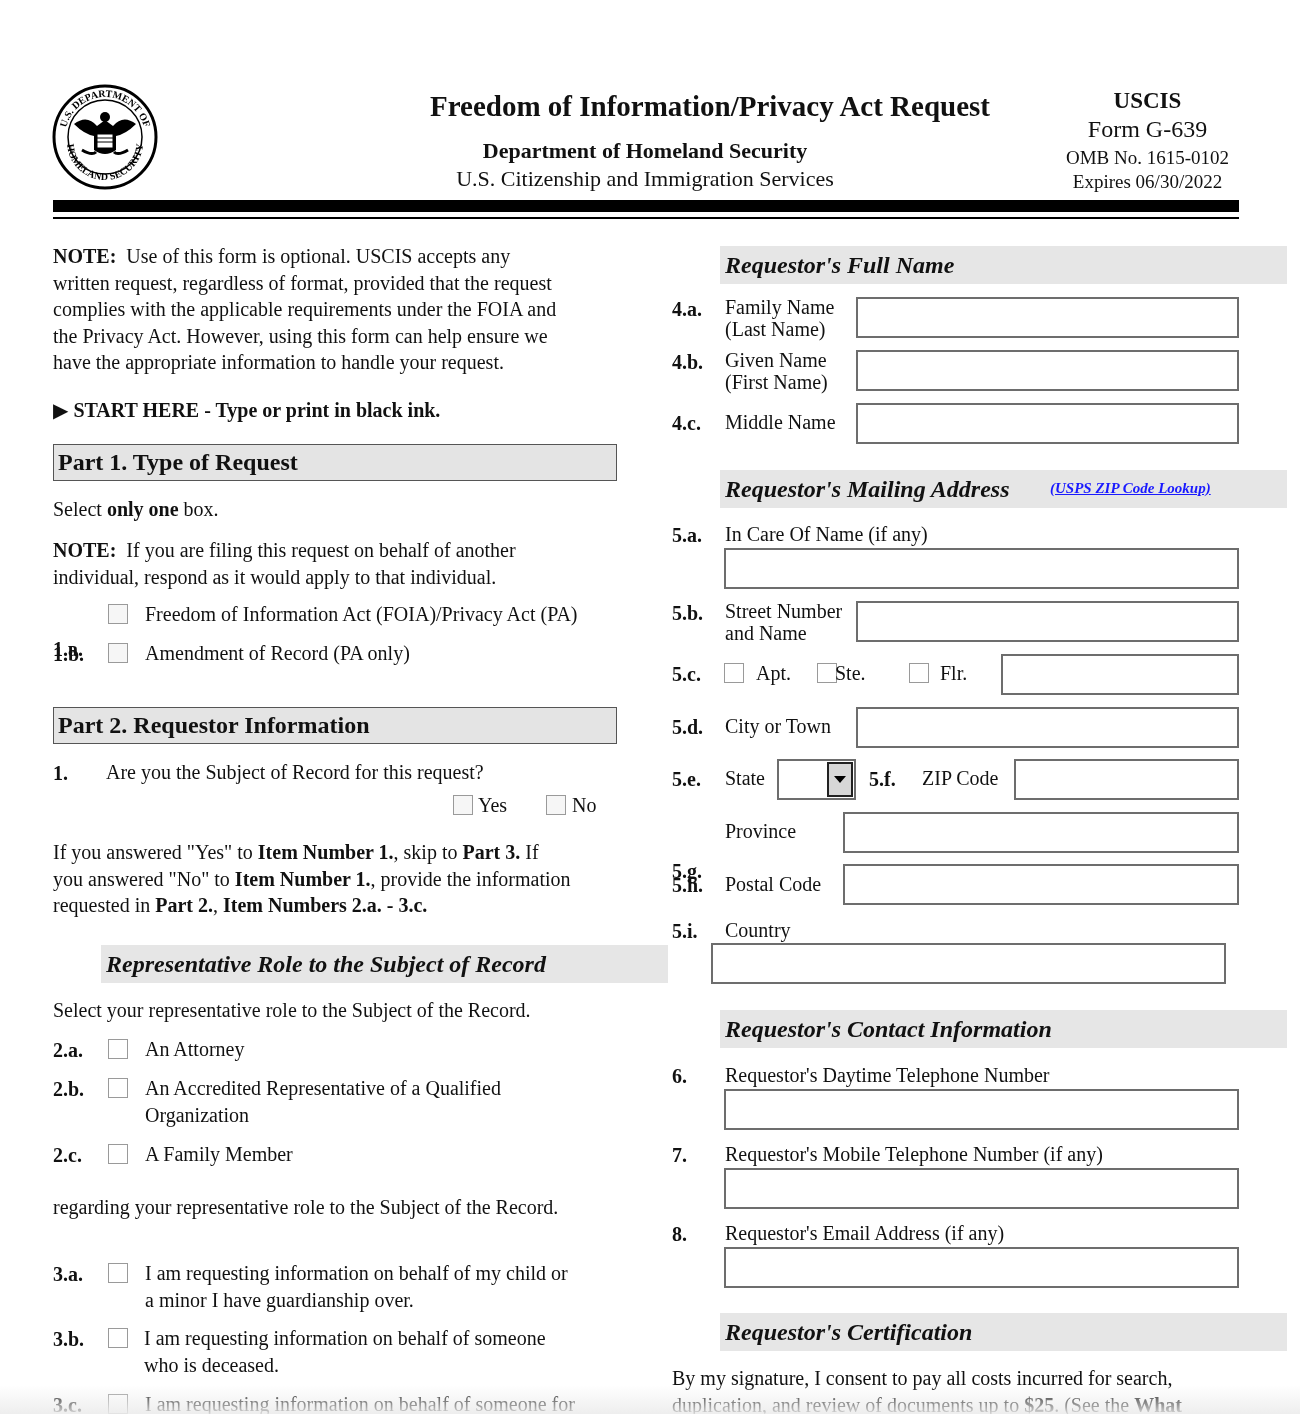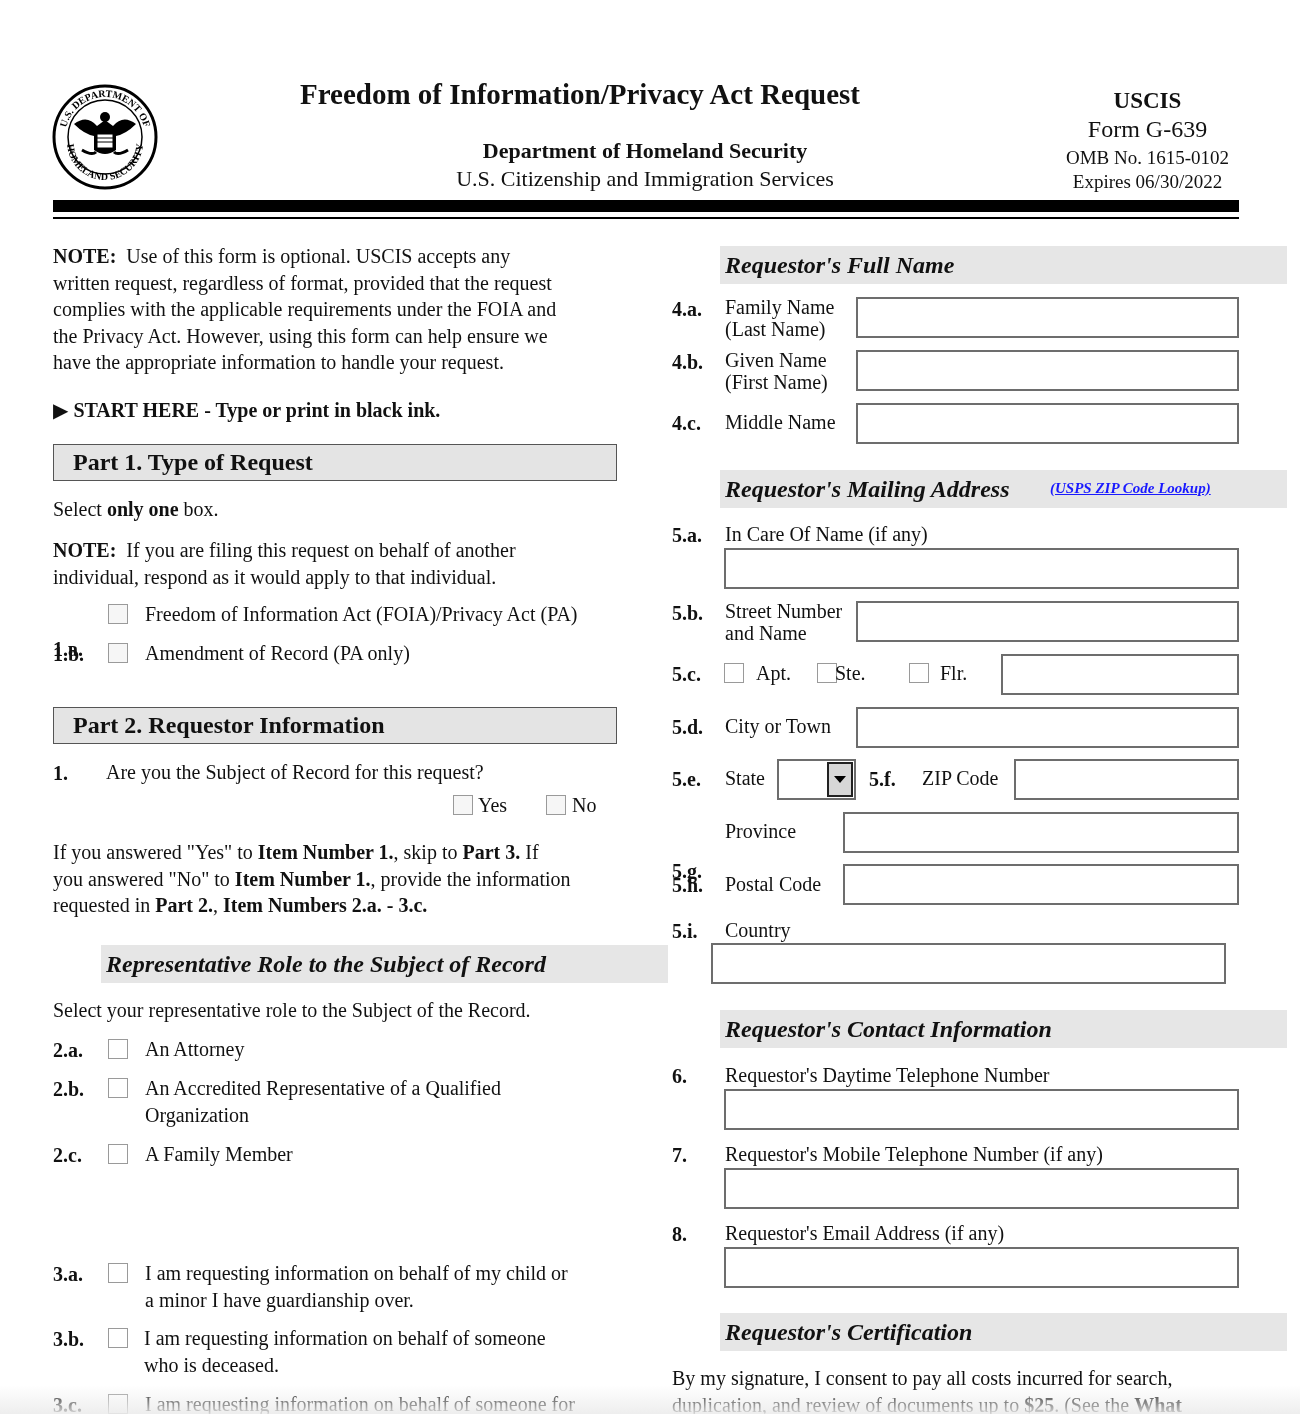--- a/index.html
+++ b/index.html
@@ -3,37 +3,37 @@
 <meta charset="utf-8">
 <style>
   html, body { margin: 0; padding: 0; background: #ffffff; }
   body {
     width: 1300px; height: 1414px; position: relative; overflow: hidden;
     font-family: "Liberation Serif", "DejaVu Serif", serif;
     color: #111;
   }
   .page { position: absolute; left: 0; top: 0; width: 1300px; height: 1414px; }
   .seal { position: absolute; left: 52px; top: 84px; width: 106px; height: 106px; }
-  .title { position: absolute; left: 300px; width: 690px; text-align: left; font-weight: bold; font-size: 29px; top: 78px; }
+  .title { position: absolute; left: 300px; width: 690px; text-align: right; font-weight: bold; font-size: 29px; top: 90px; }
   .dept { position: absolute; left: 300px; width: 690px; text-align: center; font-weight: bold; font-size: 22px; top: 138px; }
   .agency { position: absolute; left: 300px; width: 690px; text-align: center; font-size: 22px; top: 166px; }
   .right-hdr { position: absolute; left: 1040px; width: 215px; text-align: center; }
   .uscis { top: 88px; font-weight: bold; font-size: 23px; }
   .formno { top: 116px; font-weight: normal; font-size: 24px; }
   .omb { top: 147px; font-size: 19px; }
   .exp { top: 171px; font-size: 19px; }
   .rule-thick { position: absolute; left: 53px; width: 1186px; top: 200px; height: 12px; background: #000; }
   .rule-thin { position: absolute; left: 53px; width: 1186px; top: 217px; height: 2px; background: #000; }
 
   .txt { position: absolute; font-size: 20px; line-height: 26.5px; }
   .b { font-weight: bold; }
   .part-hdr {
     position: absolute; left: 53px; width: 564px; height: 37px;
     background: #e4e4e4; border: 1.5px solid #555; box-sizing: border-box;
-    font-weight: bold; font-size: 24px; line-height: 34px; padding-left: 19px;
+    font-weight: bold; font-size: 24px; line-height: 34px; padding-left: 4px;
   }
   .sec-hdr {
     position: absolute; height: 38px; background: #e6e6e6;
     font-weight: bold; font-style: italic; font-size: 24px; line-height: 38px; padding-left: 5px; box-sizing: border-box; margin-left: 48px;
   }
   .num { position: absolute; font-weight: bold; font-size: 20px; line-height: 26px; }
   .cb {
     position: absolute; width: 20px; height: 20px; box-sizing: border-box;
     border: 1.5px solid #9a9a9a; background: #f6f6f6;
   }
@@ -131,20 +131,21 @@
   <div class="txt" style="left:145px; top:1075px;">
     <div>An Accredited Representative of a Qualified</div>
     <div>Organization</div>
   </div>
 
   <div class="num" style="left:53px; top:1142px;">2.c.</div>
   <div class="cb white" style="left:108px; top:1144px;"></div>
   <div class="txt" style="left:145px; top:1141px;">A Family Member</div>
 
   <div class="txt" style="left:53px; top:1194px; width:580px;">
+    <div>regarding your representative role to the Subject of the Record.</div>
   </div>
 
   <div class="num" style="left:53px; top:1261px;">3.a.</div>
   <div class="cb white" style="left:108px; top:1263px;"></div>
   <div class="txt" style="left:145px; top:1260px;">
     <div>I am requesting information on behalf of my child or</div>
     <div>a minor I have guardianship over.</div>
   </div>
 
   <div class="num" style="left:53px; top:1326px;">3.b.</div>

